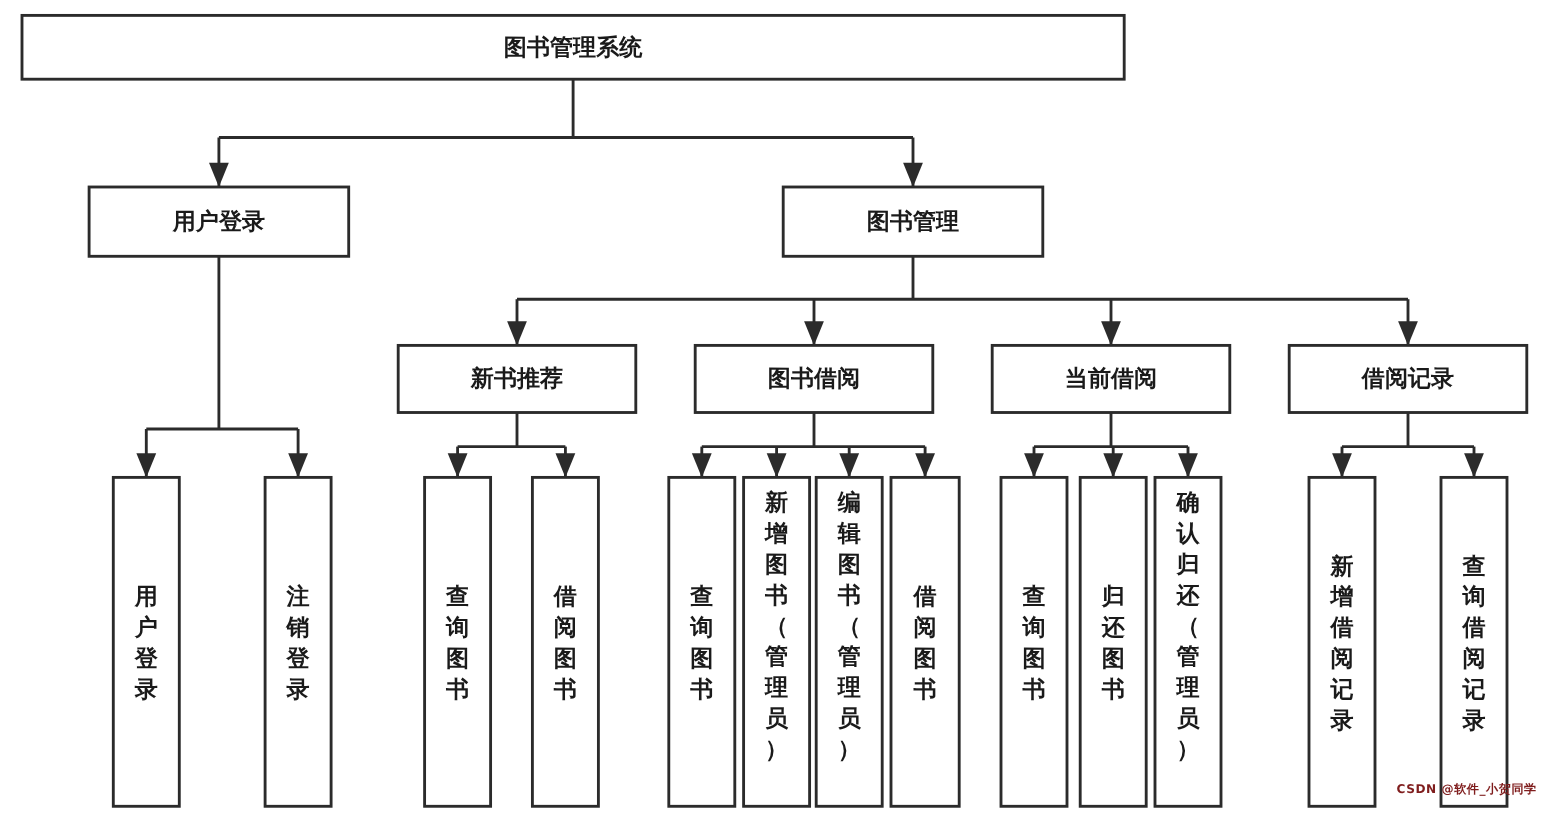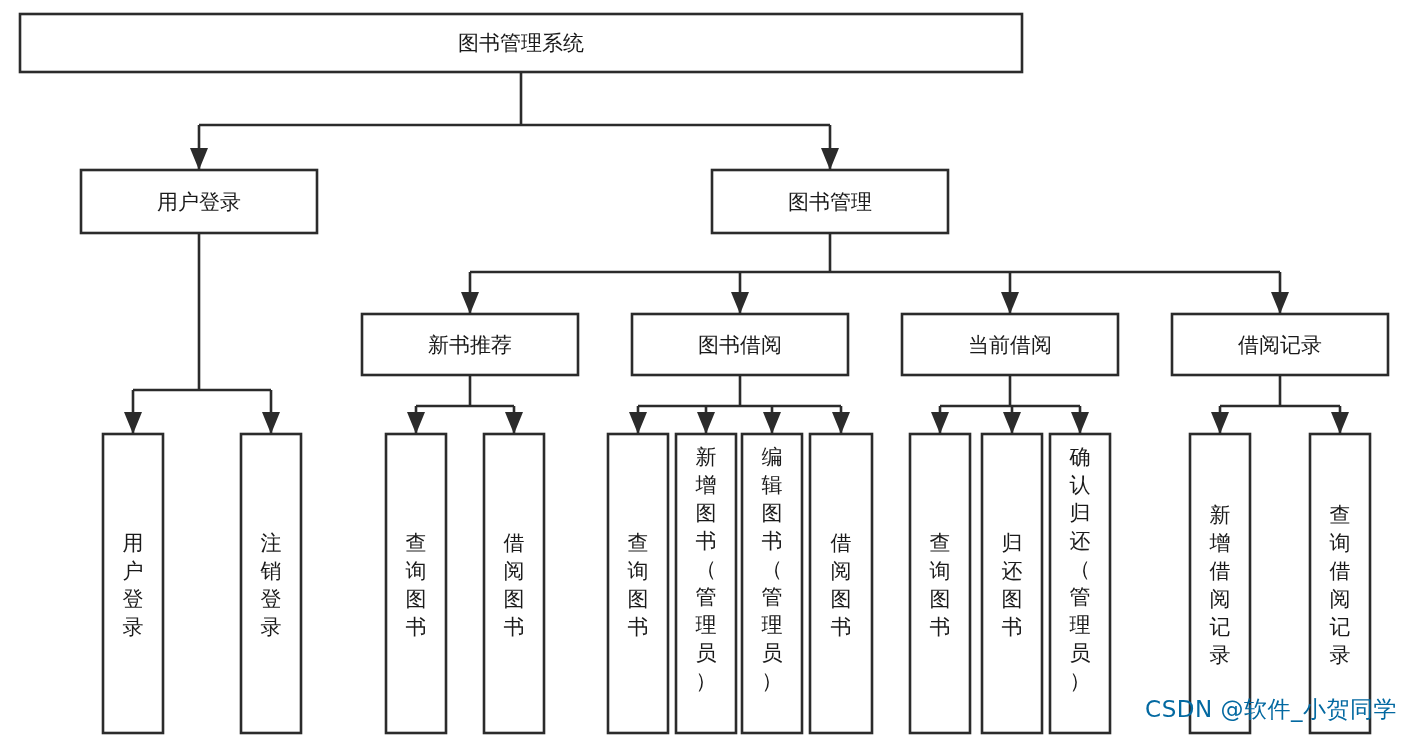--- a/index.html
+++ b/index.html
@@ -12,20 +12,21 @@
     width: 1405px;
     height: 747px;
     font-family: "DejaVu Sans", "Liberation Sans", sans-serif;
     overflow: hidden;
     position: relative;
   }
   #diagram-root {
     position: relative;
     width: 1405px;
     height: 729px;
+    font-weight: bold;
   }
   svg.diagram-canvas {
     position: absolute;
     left: 0;
     top: 0;
     width: 1405px;
     height: 747px;
     display: block;
   }
   .node-box {
@@ -54,22 +55,22 @@
     fill: #1a1a1a;
     font-family: "DejaVu Sans", "Liberation Sans", sans-serif;
     font-size: 21px;
     text-anchor: middle;
   }
   .watermark-text {
     position: absolute;
     right: 8px;
     bottom: 4px;
     font-family: "DejaVu Sans", "Liberation Sans", sans-serif;
-    font-size: 23px;
-    color: #0369a1;
+    font-size: 11px;
+    color: #7f1d1d;
     white-space: nowrap;
     letter-spacing: 0.5px;
     user-select: none;
   }
 </style>
 </head>
 <body>
 
 <div id="diagram-root">
 

